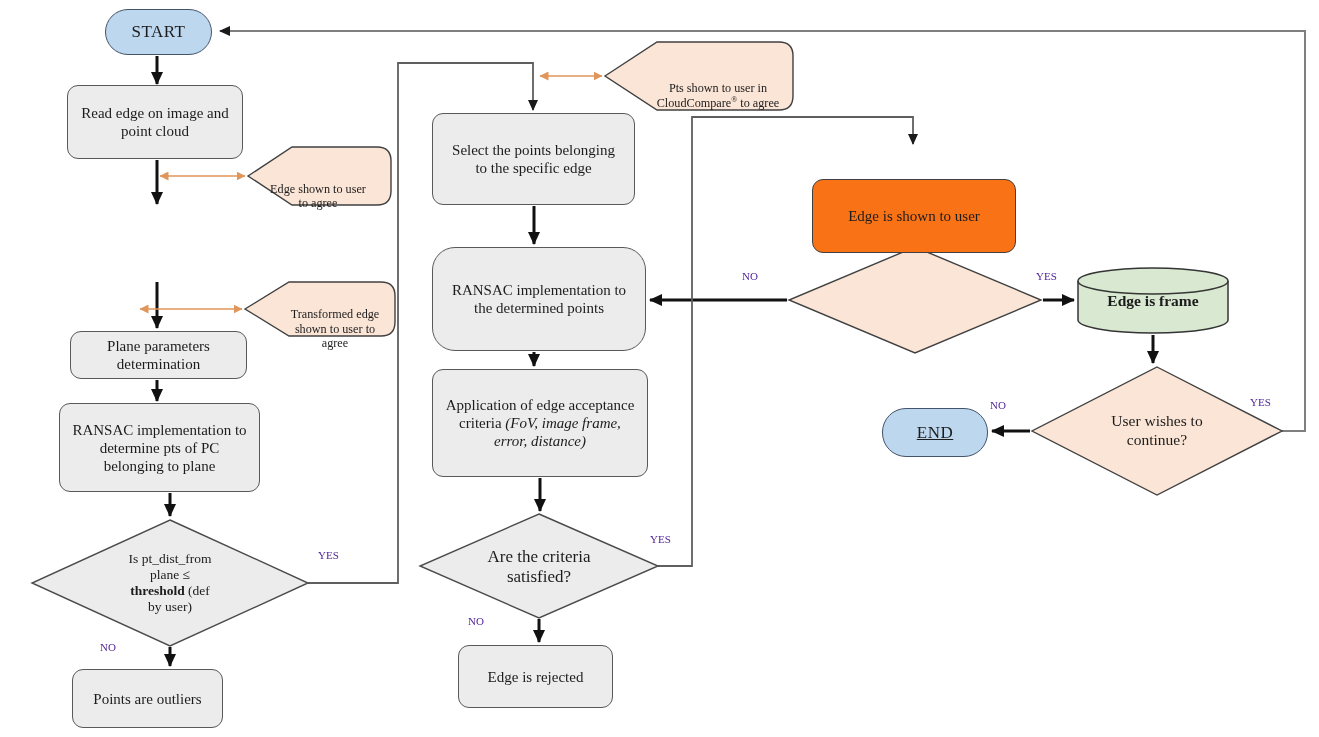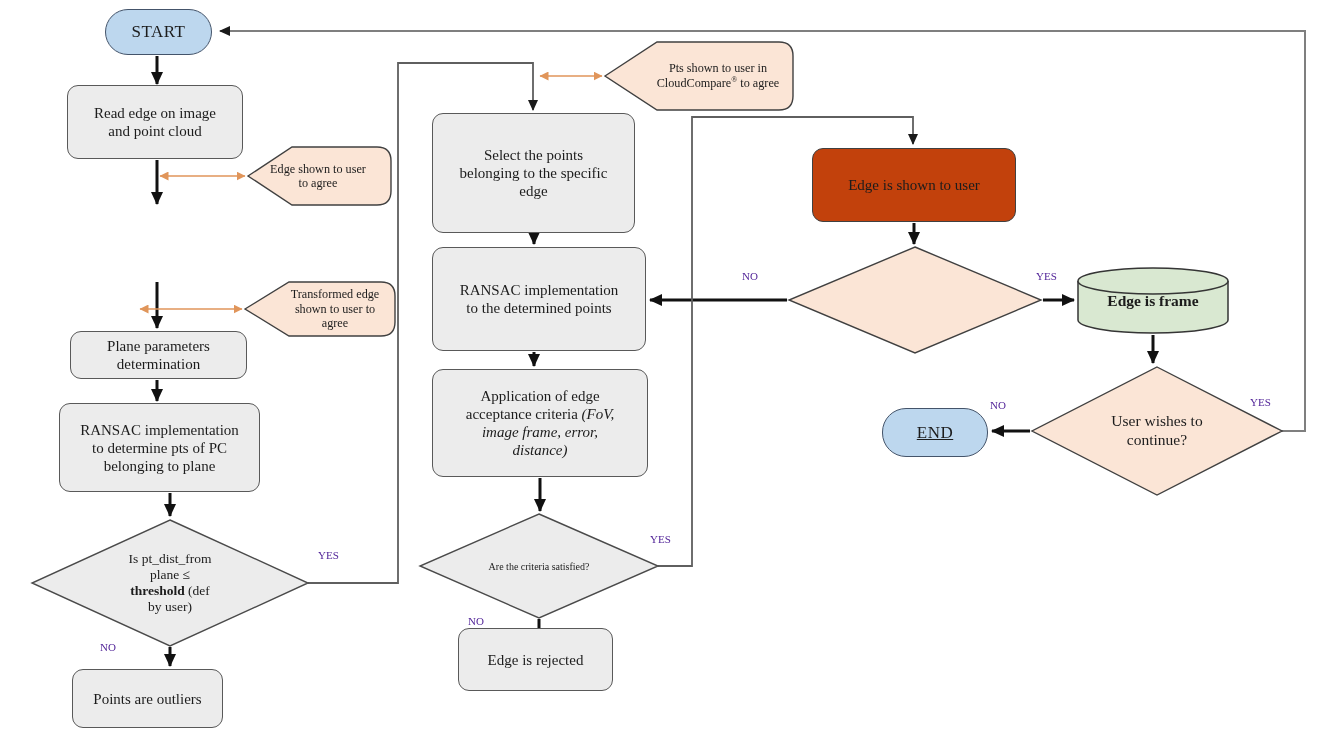--- a/index.html
+++ b/index.html
@@ -5,35 +5,35 @@
   html,body{margin:0;padding:0;background:#ffffff;}
   #canvas{
     position:relative;width:1319px;height:737px;background:#ffffff;
     font-family:"Liberation Serif","DejaVu Serif",serif;color:#1c1c1c;overflow:hidden;
   }
   #wires{position:absolute;left:0;top:0;width:1319px;height:737px;}
   .box{
     position:absolute;box-sizing:border-box;background:#ececec;
     border:1.6px solid #595959;border-radius:11px;
     display:flex;align-items:center;justify-content:center;text-align:center;
-    font-size:15px;line-height:1.2;padding:3px 20px;z-index:2;
+    font-size:15px;line-height:1.2;padding:3px 12px;z-index:2;
   }
-  .peach{background:#c2410c;border-color:#404040;}
+  .peach{background:#f97316;border-color:#404040;margin-top:31px;}
   .pill{
     position:absolute;box-sizing:border-box;background:#bdd7ee;border:1.7px solid #44546a;
     border-radius:24px;display:flex;align-items:center;justify-content:center;
     font-size:17px;letter-spacing:.5px;z-index:2;
   }
   .dtext,.ctext{
     position:absolute;display:flex;align-items:center;justify-content:center;
     text-align:center;z-index:2;line-height:1.2;
   }
   .dtext{font-size:13.5px;}
   .dtext.big{font-size:15.5px;}
-  .ctext{font-size:12.2px;line-height:1.18;}
+  .ctext{font-size:12.2px;line-height:1.18;margin-top:20px;}
   .lbl{position:absolute;font-weight:normal;font-size:11px;color:#4c1d95;z-index:2;}
   sup{font-size:8px;}
   i{font-style:italic;}
 </style>
 </head>
 <body>
 
 <div id="canvas">
 
   <svg id="wires" viewBox="0 0 1319 737">
@@ -106,42 +106,42 @@
   <div class="box" style="left:70px;top:331px;width:177px;height:48px;">
     <span>Plane parameters determination</span>
   </div>
   <div class="box" style="left:59px;top:403px;width:201px;height:89px;">
     <span>RANSAC implementation to determine pts of PC belonging to plane</span>
   </div>
   <div class="box" style="left:72px;top:669px;width:151px;height:59px;">
     <span>Points are outliers</span>
   </div>
 
-  <div class="box" style="left:432px;top:113px;width:203px;height:120px;">
+  <div class="box" style="left:432px;top:113px;width:203px;height:92px;">
     <span>Select the points belonging to the specific edge</span>
   </div>
-  <div class="box" style="left:432px;top:247px;width:214px;height:104px;">
+  <div class="box" style="left:432px;top:247px;width:214px;height:104px;border-radius:23px;">
     <span>RANSAC implementation to the determined points</span>
   </div>
   <div class="box" style="left:432px;top:369px;width:216px;height:108px;">
     <span><span>Application of edge acceptance criteria</span>
       <i>(FoV, image frame, error, distance)</i></span>
   </div>
-  <div class="box" style="left:458px;top:628px;width:155px;height:63px;">
+  <div class="box" style="left:458px;top:645px;width:155px;height:63px;">
     <span>Edge is rejected</span>
   </div>
 
   <div class="box peach" style="left:812px;top:148px;width:204px;height:74px;">
     <span>Edge is shown to user</span>
   </div>
 
   <div class="dtext" style="left:78px;top:528px;width:184px;height:110px;">
     <span><span>Is pt_dist_from</span><br><span>plane ≤</span><br><b>threshold</b><span> (def</span><br><span>by user)</span></span>
   </div>
-  <div class="dtext" style="left:464px;top:524px;width:150px;height:86px;font-size:10px;justify-content:center;">
+  <div class="dtext" style="left:464px;top:524px;width:150px;height:86px;font-size:17px;justify-content:center;">
     <span>Are the criteria satisfied?</span>
   </div>
   <div class="dtext big" style="left:1085px;top:288px;width:136px;height:26px;font-weight:bold;">
     <span>Edge is frame</span>
   </div>
   <div class="dtext big" style="left:1080px;top:403px;width:154px;height:56px;">
     <span>User wishes to continue?</span>
   </div>
 
   <div class="ctext" style="left:268px;top:150px;width:100px;height:52px;">

